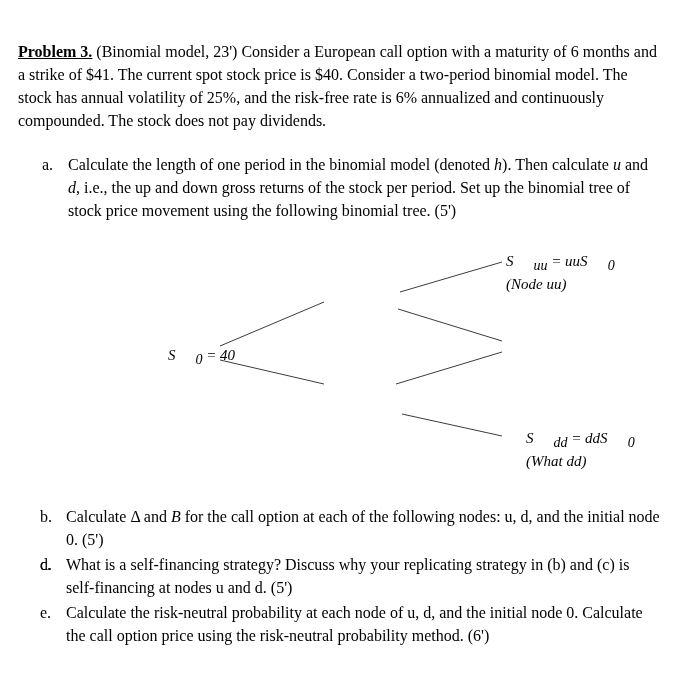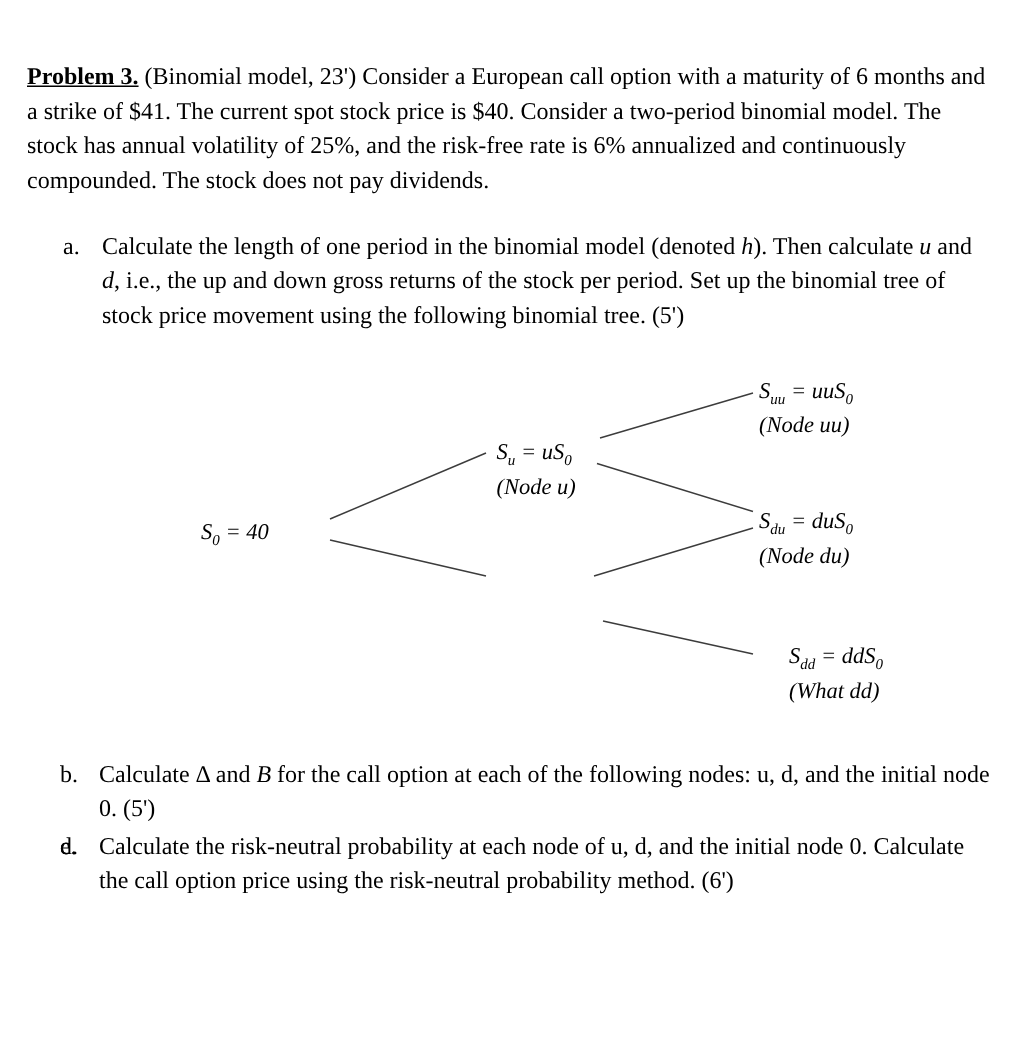--- a/index.html
+++ b/index.html
@@ -25,21 +25,21 @@
   .item-rest .marker { position: absolute; left: 22px; top: 0; }
   .tree { position: relative; height: 245px; margin: 12px 0 26px 0; }
   .tree-lines { position: absolute; left: 0; top: 0; }
   .node {
     position: absolute;
     font-style: italic;
     font-size: 15px;
     line-height: 23px;
     white-space: nowrap;
   }
-  sub { font-size: 10px; line-height: 0; }
+  sub { font-size: 14px; line-height: 0; margin-left: 20px; }
 </style>
 </head>
 <body>
 
 <div class="page">
 
   <p class="intro"><b><u>Problem 3.</u></b> (Binomial model, 23') Consider a European call option with a maturity of 6 months and a strike of $41. The current spot stock price is $40. Consider a two-period binomial model. The stock has annual volatility of 25%, and the risk-free rate is 6% annualized and continuously compounded. The stock does not pay dividends.</p>
 
   <div class="list-item item-a">
     <span class="marker">a.</span>
@@ -49,57 +49,50 @@
   <div class="tree">
     <svg class="tree-lines" width="687" height="245">
       <line x1="202" y1="112" x2="306" y2="68" stroke="#3c3c3c" stroke-width="1"></line>
       <line x1="202" y1="126" x2="306" y2="150" stroke="#3c3c3c" stroke-width="1"></line>
       <line x1="382" y1="58" x2="484" y2="28" stroke="#3c3c3c" stroke-width="1"></line>
       <line x1="380" y1="75" x2="484" y2="107" stroke="#3c3c3c" stroke-width="1"></line>
       <line x1="378" y1="150" x2="484" y2="118" stroke="#3c3c3c" stroke-width="1"></line>
       <line x1="384" y1="180" x2="484" y2="202" stroke="#3c3c3c" stroke-width="1"></line>
     </svg>
 
-    <div class="node" style="left:116px; top:110px">
+    <div class="node" style="left:150px; top:110px">
       <div class="node-main">S<sub>0</sub> = 40</div>
     </div>
 
-    <div class="node" style="left:313px; top:57px">
-      <div class="node-main">S<sub>u</sub> = uS<sub>0</sub></div>
-      <div class="node-sub">(Node u)</div>
-    </div>
 
 
     <div class="node" style="left:488px; top:16px">
       <div class="node-main">S<sub>uu</sub> = uuS<sub>0</sub></div>
       <div class="node-sub">(Node uu)</div>
     </div>
 
-    <div class="node" style="left:488px; top:103px">
-      <div class="node-main">S<sub>du</sub> = duS<sub>0</sub></div>
-      <div class="node-sub">(Node du)</div>
-    </div>
 
     <div class="node" style="left:508px; top:193px">
       <div class="node-main">S<sub>dd</sub> = ddS<sub>0</sub></div>
       <div class="node-sub">(What dd)</div>
     </div>
   </div>
 
   <div class="list-item item-rest">
     <span class="marker">b.</span>
     <span class="item-text">Calculate Δ and <i>B</i> for the call option at each of the following nodes: u, d, and the initial node 0. (5')</span>
   </div>
 
   <div class="list-item item-rest">
     <span class="marker">c.</span>
   </div>
 
   <div class="list-item item-rest">
     <span class="marker">d.</span>
+    <span class="item-text">What is a self-financing strategy? Discuss why your replicating strategy in (b) and (c) is self-financing at nodes u and d. (5')</span>
   </div>
 
   <div class="list-item item-rest">
     <span class="marker">e.</span>
     <span class="item-text">Calculate the risk-neutral probability at each node of u, d, and the initial node 0. Calculate the call option price using the risk-neutral probability method. (6')</span>
   </div>
 
 </div>
 
 </body></html>

